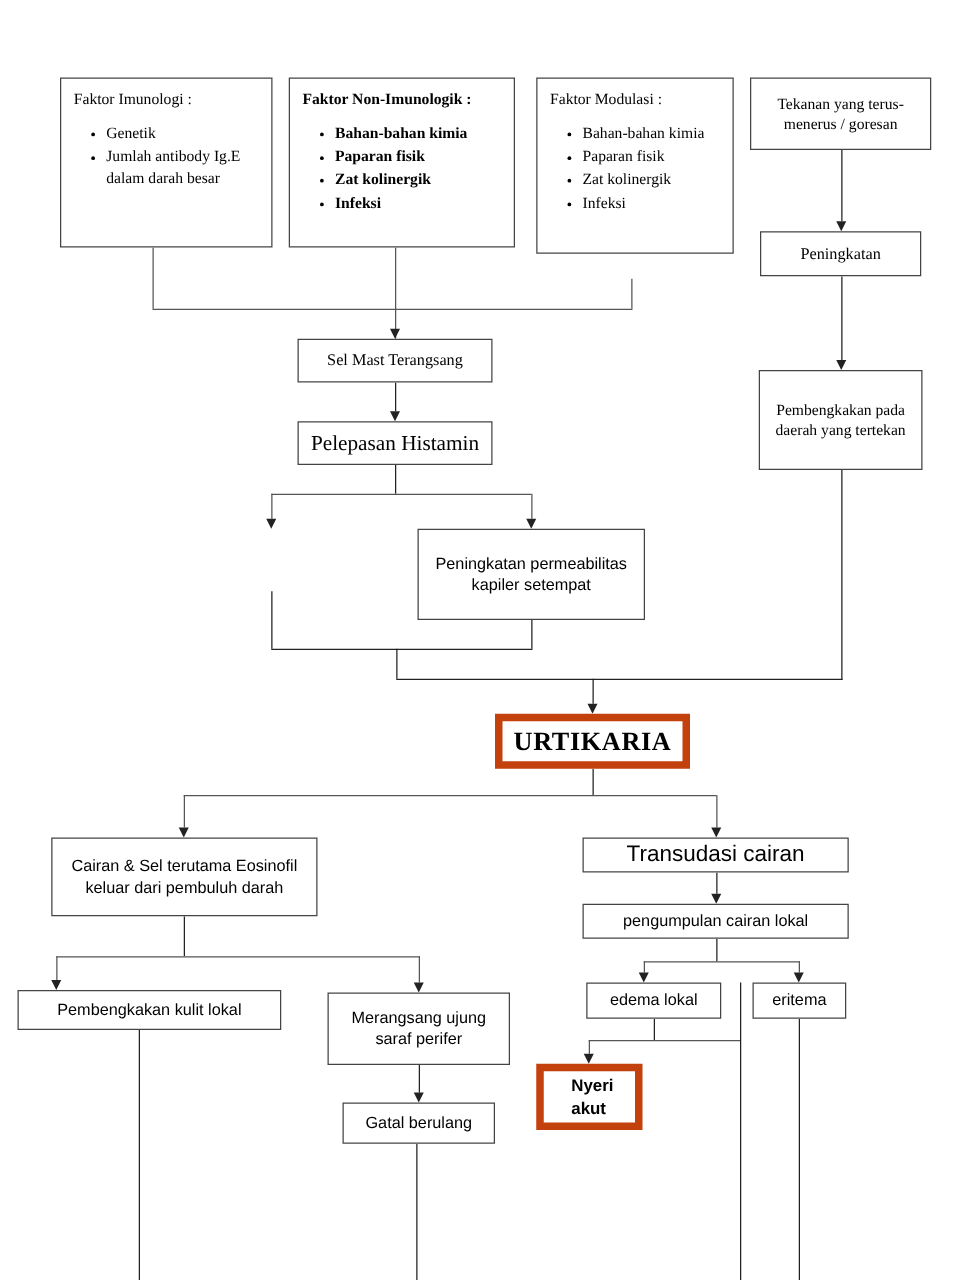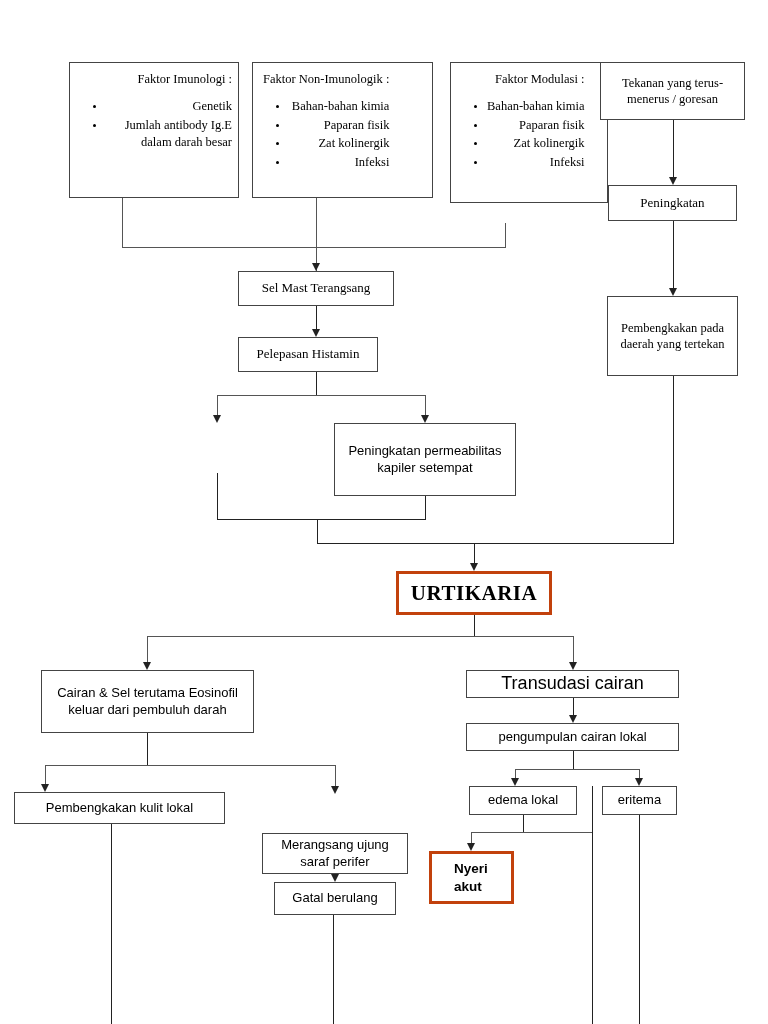--- a/index.html
+++ b/index.html
@@ -18,22 +18,22 @@
     background:#ffffff;
     display:flex;
     align-items:center;
     justify-content:center;
     text-align:center;
     line-height:1.28;
     z-index:3;
   }
   .box.serif{font-family:"Liberation Serif", serif;}
   .box.sans{font-family:"Liberation Sans", sans-serif;}
-  .box.heavy{border:3px solid #c2410c;}
-  .box.left{justify-content:flex-start;text-align:right;align-items:flex-start;margin-left:21px;}
+  .box.heavy{border:6px solid #c2410c;}
+  .box.left{justify-content:flex-start;text-align:left;align-items:flex-start;}
   .box-inner{width:100%;padding:0 4px;}
 
   
   .fbox{
     display:block;
     padding:8px 6px 6px 10px;
     font-size:12.5px;
     line-height:1.42;
   }
   .fbox .ftitle{display:block;margin-bottom:9px;}
@@ -62,21 +62,21 @@
   <div class="box serif left" style="left:48px;top:62px;width:170px;height:136px;">
     <div class="fbox">
       <span class="ftitle">Faktor Imunologi :</span>
       <ul>
         <li>Genetik</li>
         <li>Jumlah antibody Ig.E dalam darah besar</li>
       </ul>
     </div>
   </div>
 
-  <div class="box serif left" style="left:231px;top:62px;width:181px;height:136px;">
+  <div class="box serif left" style="left:231px;top:62px;width:181px;height:136px;font-weight:bold;">
     <div class="fbox">
       <span class="ftitle">Faktor Non-Imunologik :</span>
       <ul>
         <li>Bahan-bahan kimia</li>
         <li>Paparan fisik</li>
         <li>Zat kolinergik</li>
         <li>Infeksi</li>
       </ul>
     </div>
   </div>
@@ -102,42 +102,42 @@
   </div>
 
   <div class="box serif" style="left:607px;top:296px;width:131px;height:80px;font-size:12.5px;">
     <div class="box-inner">Pembengkakan pada daerah yang tertekan</div>
   </div>
 
   <div class="box serif" style="left:238px;top:271px;width:156px;height:35px;font-size:13px;">
     <div class="box-inner">Sel Mast Terangsang</div>
   </div>
 
-  <div class="box serif" style="left:238px;top:337px;width:140px;height:35px;font-size:13px;">
+  <div class="box serif" style="left:238px;top:337px;width:156px;height:35px;font-size:17px;">
     <div class="box-inner">Pelepasan Histamin</div>
   </div>
 
 
   <div class="box sans" style="left:334px;top:423px;width:182px;height:73px;font-size:13px;">
     <div class="box-inner">Peningkatan permeabilitas kapiler setempat</div>
   </div>
 
   <div class="box serif heavy" style="left:396px;top:571px;width:156px;height:44px;font-size:21px;font-weight:bold;letter-spacing:0.5px;">
     <div class="box-inner">URTIKARIA</div>
   </div>
 
   <div class="box sans" style="left:41px;top:670px;width:213px;height:63px;font-size:13px;">
     <div class="box-inner">Cairan &amp; Sel terutama Eosinofil keluar dari pembuluh darah</div>
   </div>
 
   <div class="box sans" style="left:14px;top:792px;width:211px;height:32px;font-size:13px;">
     <div class="box-inner">Pembengkakan kulit lokal</div>
   </div>
 
-  <div class="box sans" style="left:262px;top:794px;width:146px;height:41px;font-size:13px;margin-top:39px;">
+  <div class="box sans" style="left:262px;top:794px;width:146px;height:58px;font-size:13px;">
     <div class="box-inner">Merangsang ujung saraf perifer</div>
   </div>
 
   <div class="box sans" style="left:274px;top:882px;width:122px;height:33px;font-size:13px;">
     <div class="box-inner">Gatal berulang</div>
   </div>
 
   <div class="box sans" style="left:466px;top:670px;width:213px;height:28px;font-size:18px;">
     <div class="box-inner">Transudasi cairan</div>
   </div>

